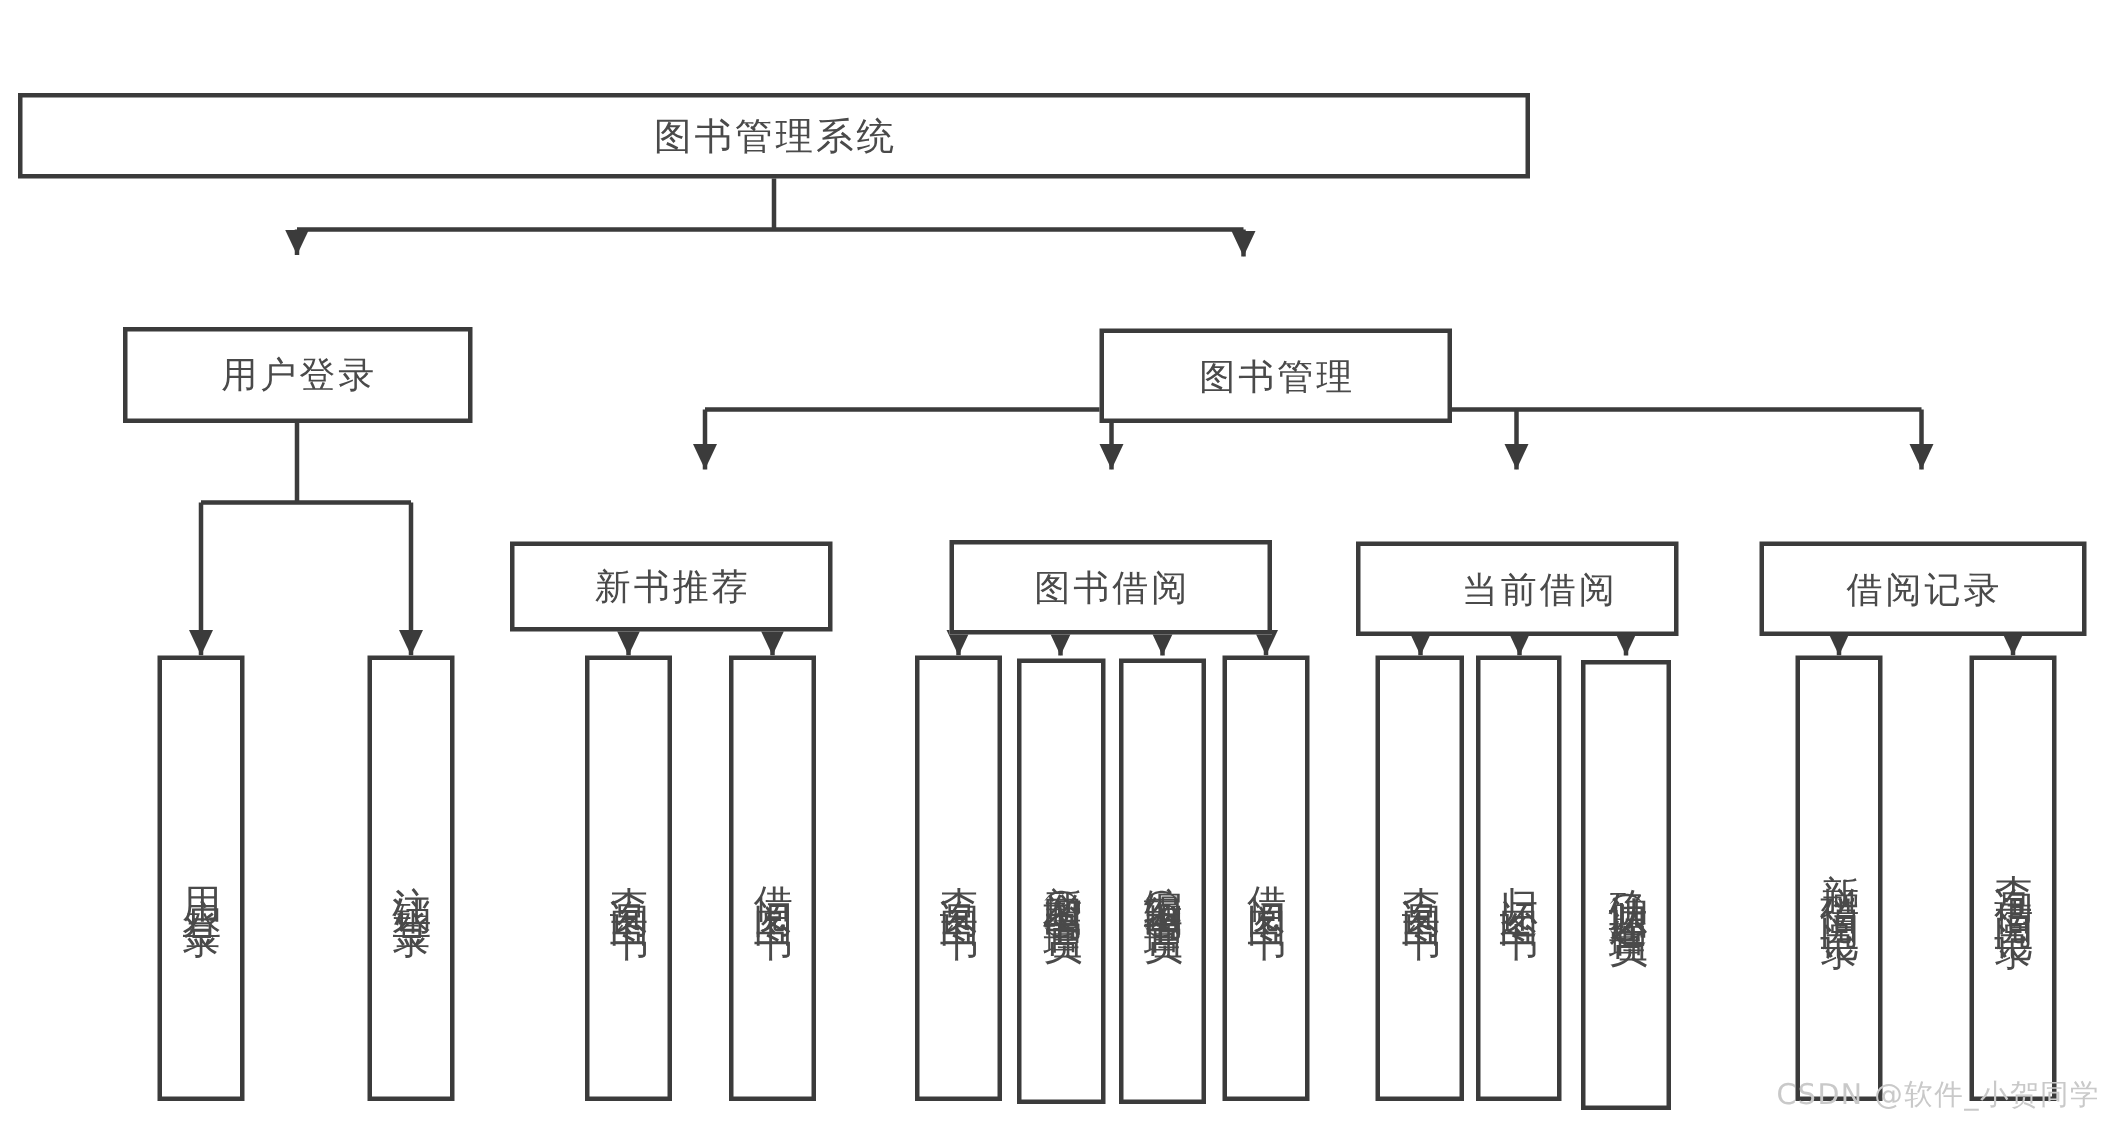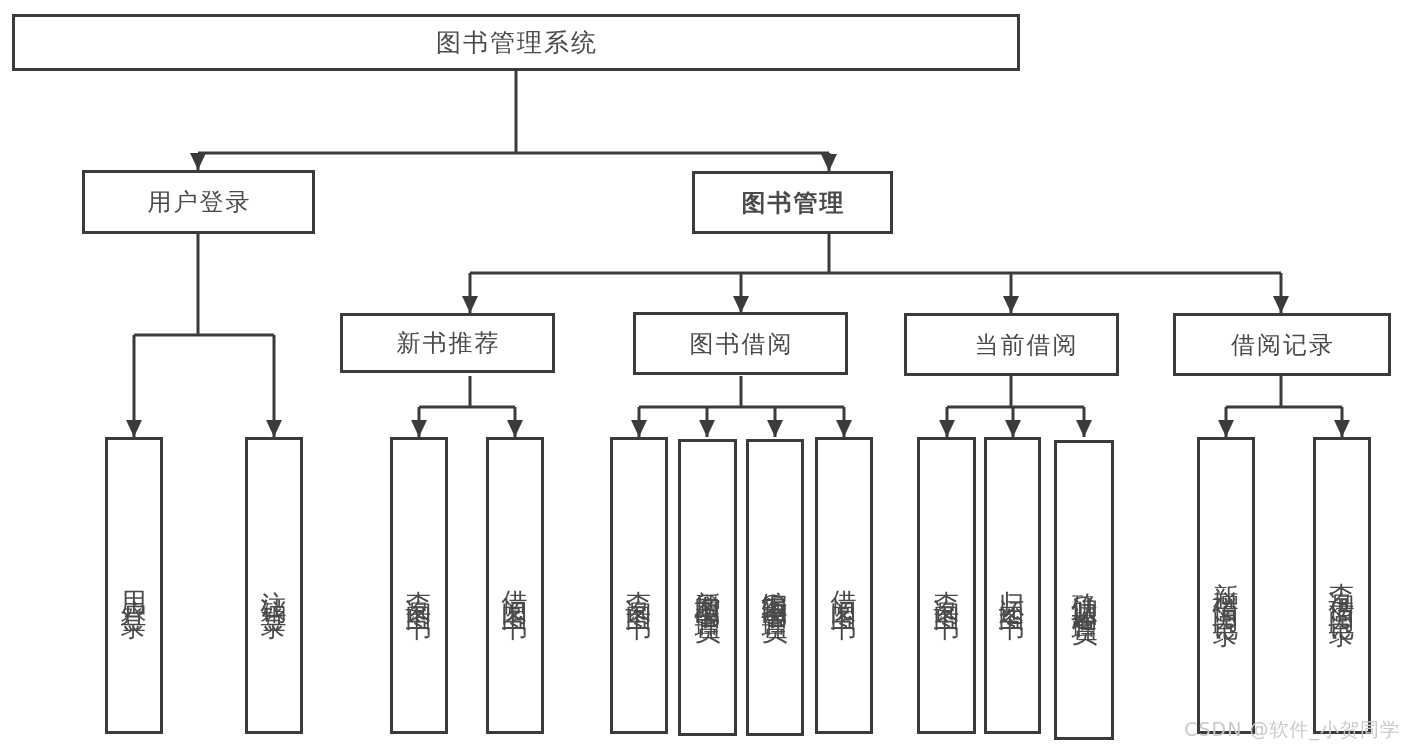--- a/index.html
+++ b/index.html
@@ -29,20 +29,21 @@
     color: #4a4a4a;
     z-index: 2;
   }
   .hbox {
     display: flex;
     align-items: center;
     justify-content: center;
     font-size: 24px;
     letter-spacing: 2px;
     text-indent: 2px;
+    margin-top: 48px;
   }
   .root {
     font-size: 25px;
   }
   .vbox {
     writing-mode: vertical-rl;
     text-orientation: mixed;
     text-align: center;
     line-height: 52px;
     font-size: 26px;
@@ -100,21 +101,21 @@
     <path d="M947 407 V437" stroke="#3b3b3b" stroke-width="3" marker-end="url(#arrow)"></path>
     <path d="M1013 407 V437" stroke="#3b3b3b" stroke-width="3" marker-end="url(#arrow)"></path>
     <path d="M1084 407 V437" stroke="#3b3b3b" stroke-width="3" marker-end="url(#arrow)"></path>
     <path d="M1226 407 V437" stroke="#3b3b3b" stroke-width="3" marker-end="url(#arrow)"></path>
     <path d="M1342 407 V437" stroke="#3b3b3b" stroke-width="3" marker-end="url(#arrow)"></path>
   </svg>
 
   <div class="node hbox root" style="left:12px; top:14px; width:1008px; height:57px;">图书管理系统</div>
 
   <div class="node hbox" style="left:82px; top:170px; width:233px; height:64px;">用户登录</div>
-  <div class="node hbox" style="left:692px; top:171px; width:201px; height:63px;font-weight:bold;">图书管理</div>
+  <div class="node hbox" style="left:733px; top:171px; width:235px; height:63px;">图书管理</div>
 
   <div class="node hbox" style="left:340px; top:313px; width:215px; height:60px;">新书推荐</div>
   <div class="node hbox" style="left:633px; top:312px; width:215px; height:63px;">图书借阅</div>
   <div class="node hbox" style="left:904px; top:313px; width:215px; height:63px;padding-left:28px;">当前借阅</div>
   <div class="node hbox" style="left:1173px; top:313px; width:218px; height:63px;">借阅记录</div>
 
   <div class="node vbox" style="left:105px; top:437px; width:58px; height:297px;">用户登录</div>
   <div class="node vbox" style="left:245px; top:437px; width:58px; height:297px;">注销登录</div>
 
   <div class="node vbox" style="left:390px; top:437px; width:58px; height:297px;">查询图书</div>

